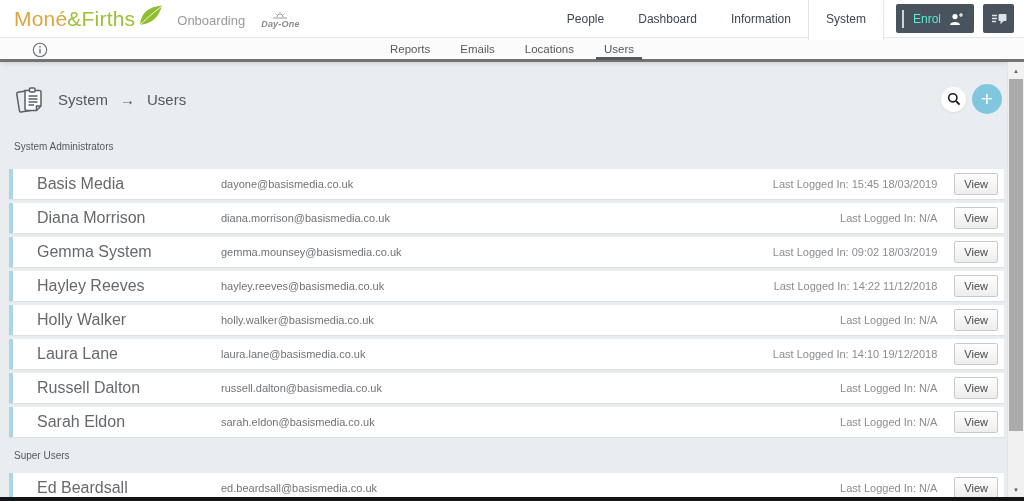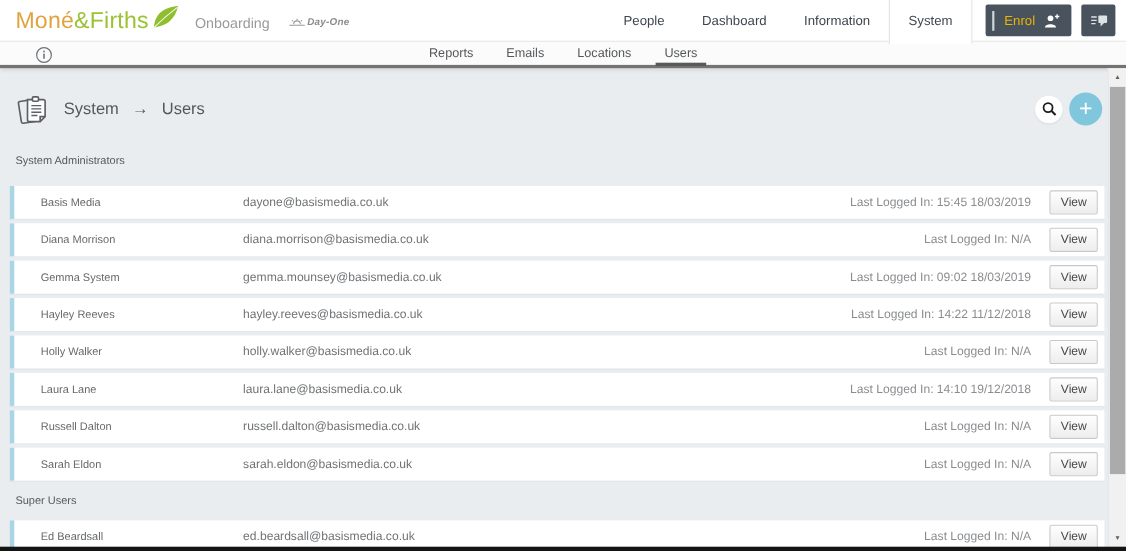--- a/index.html
+++ b/index.html
@@ -21,38 +21,38 @@
   .top-header{
     height:38px;background:#fff;border-bottom:1px solid #E7E7E7;
     display:flex;align-items:center;padding-left:14px;position:relative;z-index:6;
   }
   .brand{display:flex;align-items:center;cursor:default;}
   .brand-name{font-size:21px;letter-spacing:.2px;line-height:1;}
   .brand-accent{color:var(--brand-orange);}
   .brand-rest{color:var(--brand-green);}
   .leaf{margin-left:2px;margin-top:-6px;}
   .product-label{font-size:13px;color:#9A9A9A;margin-left:14px;margin-top:3px;}
-  .dayone{display:flex;flex-direction:row;align-items:center;margin-left:16px;margin-top:2px;}
+  .dayone{display:flex;flex-direction:column;align-items:center;margin-left:16px;margin-top:2px;}
   .dayone-text{font-size:9px;font-weight:bold;font-style:italic;color:#8C8C8C;letter-spacing:.2px;}
   
   .top-nav{margin-left:auto;display:flex;align-items:center;height:100%;}
   .top-nav-item{
     height:37px;display:flex;align-items:center;padding:0 17px;
     font-size:12px;color:#3E4750;cursor:pointer;position:relative;
   }
   .top-nav-item.active{
     background:#fff;border-left:1px solid #E4E4E4;border-right:1px solid #E4E4E4;
     height:42px;z-index:7;
   }
   .enrol-button{
     margin-left:12px;height:29px;background:var(--dark-button);border-radius:2px;
     display:flex;align-items:center;padding:0 10px 0 6px;cursor:pointer;
   }
   .enrol-divider{width:2px;height:18px;background:#DDE4E8;opacity:.9;margin-right:9px;}
-  .enrol-label{color:#eab308;font-size:12px;margin-right:8px;}
+  .enrol-label{color:#5eead4;font-size:12px;margin-right:8px;}
   .chat-button{
     margin:0 10px 0 9px;width:31px;height:29px;background:var(--dark-button);
     border-radius:2px;display:flex;align-items:center;justify-content:center;cursor:pointer;
   }
   
   .sub-nav{
     height:24px;background:#FBFBFB;border-bottom:3px solid #737373;
     box-shadow:0 3px 4px -1px rgba(0,0,0,.10);
     display:flex;align-items:stretch;justify-content:center;position:relative;z-index:5;
   }
@@ -80,21 +80,21 @@
   .add-glyph{color:#fff;font-size:21px;font-weight:400;line-height:1;margin-top:-2px;}
   
   .section-title{font-size:10px;color:#55595D;margin:5px 0 17px 14px;}
   .section + .section .section-title{margin-top:13px;margin-bottom:12px;}
   .user-row{
     height:30px;margin:0 20px 4px 9px;background:#fff;
     border-left:4px solid var(--row-accent);
     display:flex;align-items:center;padding:0 6px 0 24px;
     box-shadow:0 1px 1px rgba(0,0,0,.05);
   }
-  .user-name{width:184px;font-size:10px;color:#66696C;flex-shrink:0;}
+  .user-name{width:184px;font-size:16px;color:#66696C;flex-shrink:0;}
   .user-email{flex:1;font-size:11px;color:#707376;}
   .user-last{font-size:11px;color:#8A8D90;margin-right:17px;white-space:nowrap;}
   .view-button{
     min-width:40px;height:22px;border:1px solid #C9C9C9;border-radius:2px;
     background:linear-gradient(#FEFEFE,#EDEDED);
     font-family:"Liberation Sans",sans-serif;font-size:11px;color:#46494C;
     cursor:pointer;padding:0 9px;
   }
   
   .scrollbar{

